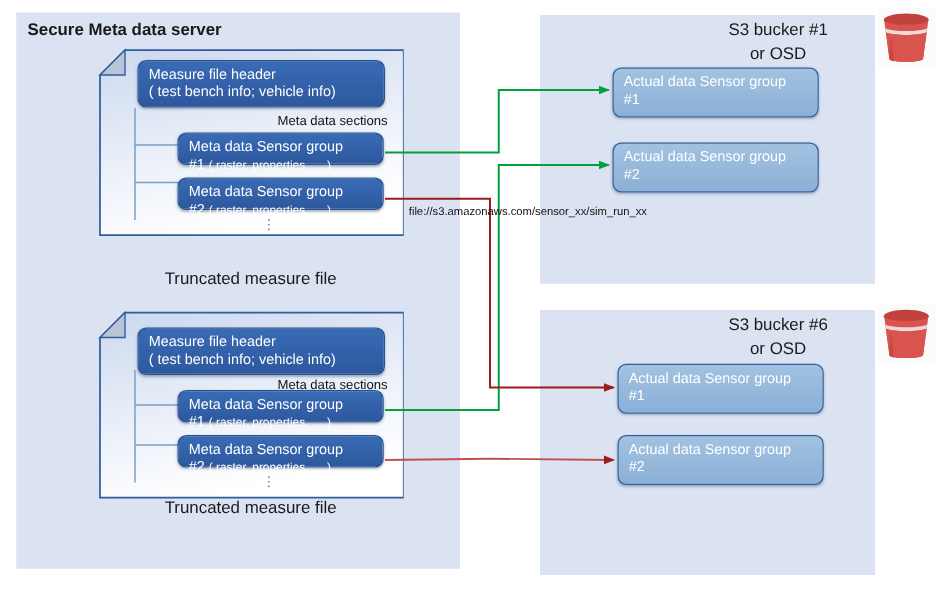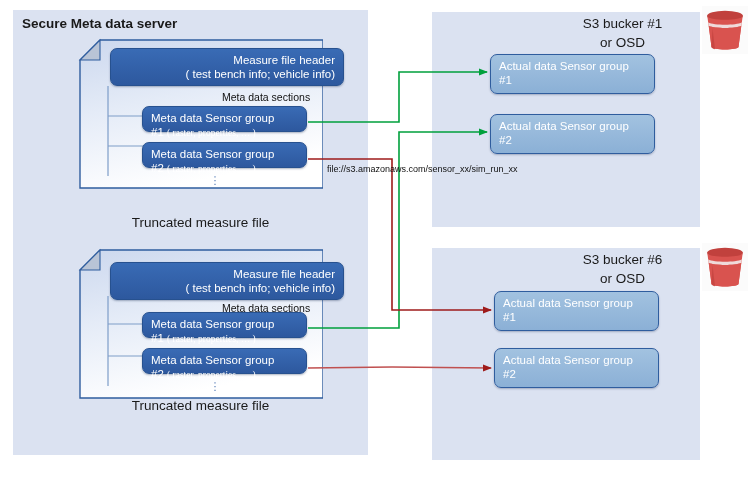--- a/index.html
+++ b/index.html
@@ -82,25 +82,25 @@
     border: 1px solid #27518f;
     box-shadow: 0 1px 2px rgba(20,40,80,.35);
   }
   .rbox.light {
     background: linear-gradient(to bottom, #a2c2e0 0%, #8bb0d6 100%);
     border: 1.3px solid #2f5d9e;
     box-shadow: 0 1px 2px rgba(20,40,80,.3);
   }
   .rbox .l1 { display: block; }
   .rbox .l2 { display: block; }
-  .rbox .small { font-size: 9.5px; font-family: Liberation Serif, serif; }
+  .rbox .small { font-size: 9.5px; }
   .rbox .hash { font-size: 11.5px; }
 
   
-  .hdr-box   { width: 234px; height: 38px; text-align: right; }
+  .hdr-box   { width: 198px; height: 38px; }
   
   .meta-box  { width: 165px; height: 26px; }
   
   .actual-box{ width: 165px; height: 40px; }
 
   .meta-label {
     position: absolute;
     font-size: 10.5px;
     color: #111111;
     white-space: nowrap;

